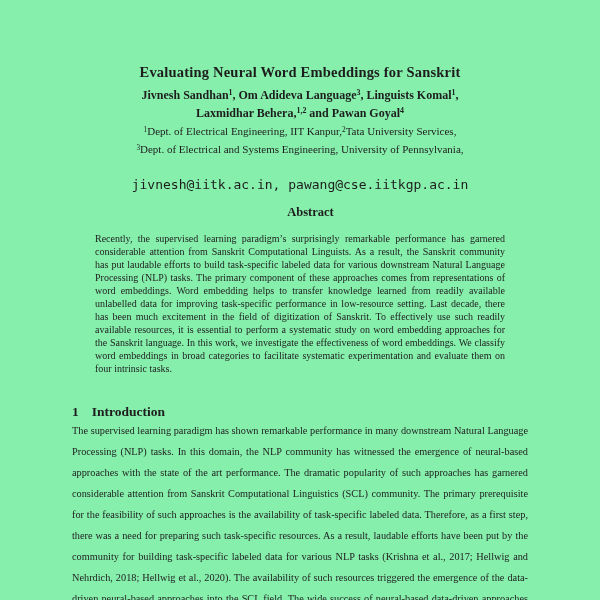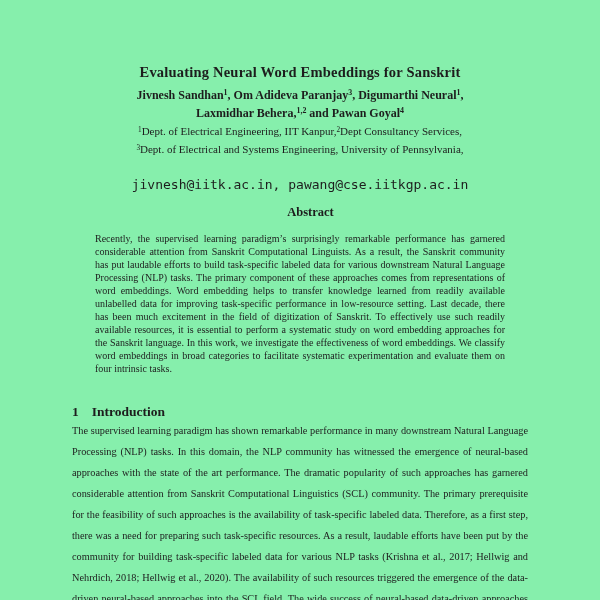--- a/index.html
+++ b/index.html
@@ -57,26 +57,26 @@
   }
 </style>
 </head>
 <body>
 
 <div class="page">
 
   <div class="title">Evaluating Neural Word Embeddings for Sanskrit</div>
 
   <div class="authors">
-    <div><span>Jivnesh Sandhan</span><sup>1</sup><span>, Om Adideva Paranjay</span><sup>3</sup><span>, Digumarthi Neural</span><sup>1</sup><span>,</span></div>
+    <div><span>Jivnesh Sandhan</span><sup>1</sup><span>, Om Adideva Language</span><sup>3</sup><span>, Linguists Komal</span><sup>1</sup><span>,</span></div>
     <div><span>Laxmidhar Behera,</span><sup>1,2</sup><span> and Pawan Goyal</span><sup>4</sup></div>
   </div>
 
   <div class="affils">
-    <div><sup>1</sup><span>Dept. of Electrical Engineering, IIT Kanpur,</span><sup>2</sup><span>Dept Consultancy Services,</span></div>
+    <div><sup>1</sup><span>Dept. of Electrical Engineering, IIT Kanpur,</span><sup>2</sup><span>Tata University Services,</span></div>
     <div><sup>3</sup><span>Dept. of Electrical and Systems Engineering, University of Pennsylvania,</span></div>
   </div>
 
   <div class="email">jivnesh@iitk.ac.in, pawang@cse.iitkgp.ac.in</div>
 
   <div class="abs-head">Abstract</div>
 
   <div class="abs-text">Recently, the supervised learning paradigm’s surprisingly remarkable performance has garnered considerable attention from Sanskrit Computational Linguists. As a result, the Sanskrit community has put laudable efforts to build task-specific labeled data for various downstream Natural Language Processing (NLP) tasks. The primary component of these approaches comes from representations of word embeddings. Word embedding helps to transfer knowledge learned from readily available unlabelled data for improving task-specific performance in low-resource setting. Last decade, there has been much excitement in the field of digitization of Sanskrit. To effectively use such readily available resources, it is essential to perform a systematic study on word embedding approaches for the Sanskrit language. In this work, we investigate the effectiveness of word embeddings. We classify word embeddings in broad categories to facilitate systematic experimentation and evaluate them on four intrinsic tasks.</div>
 
   <div class="sec-head">

